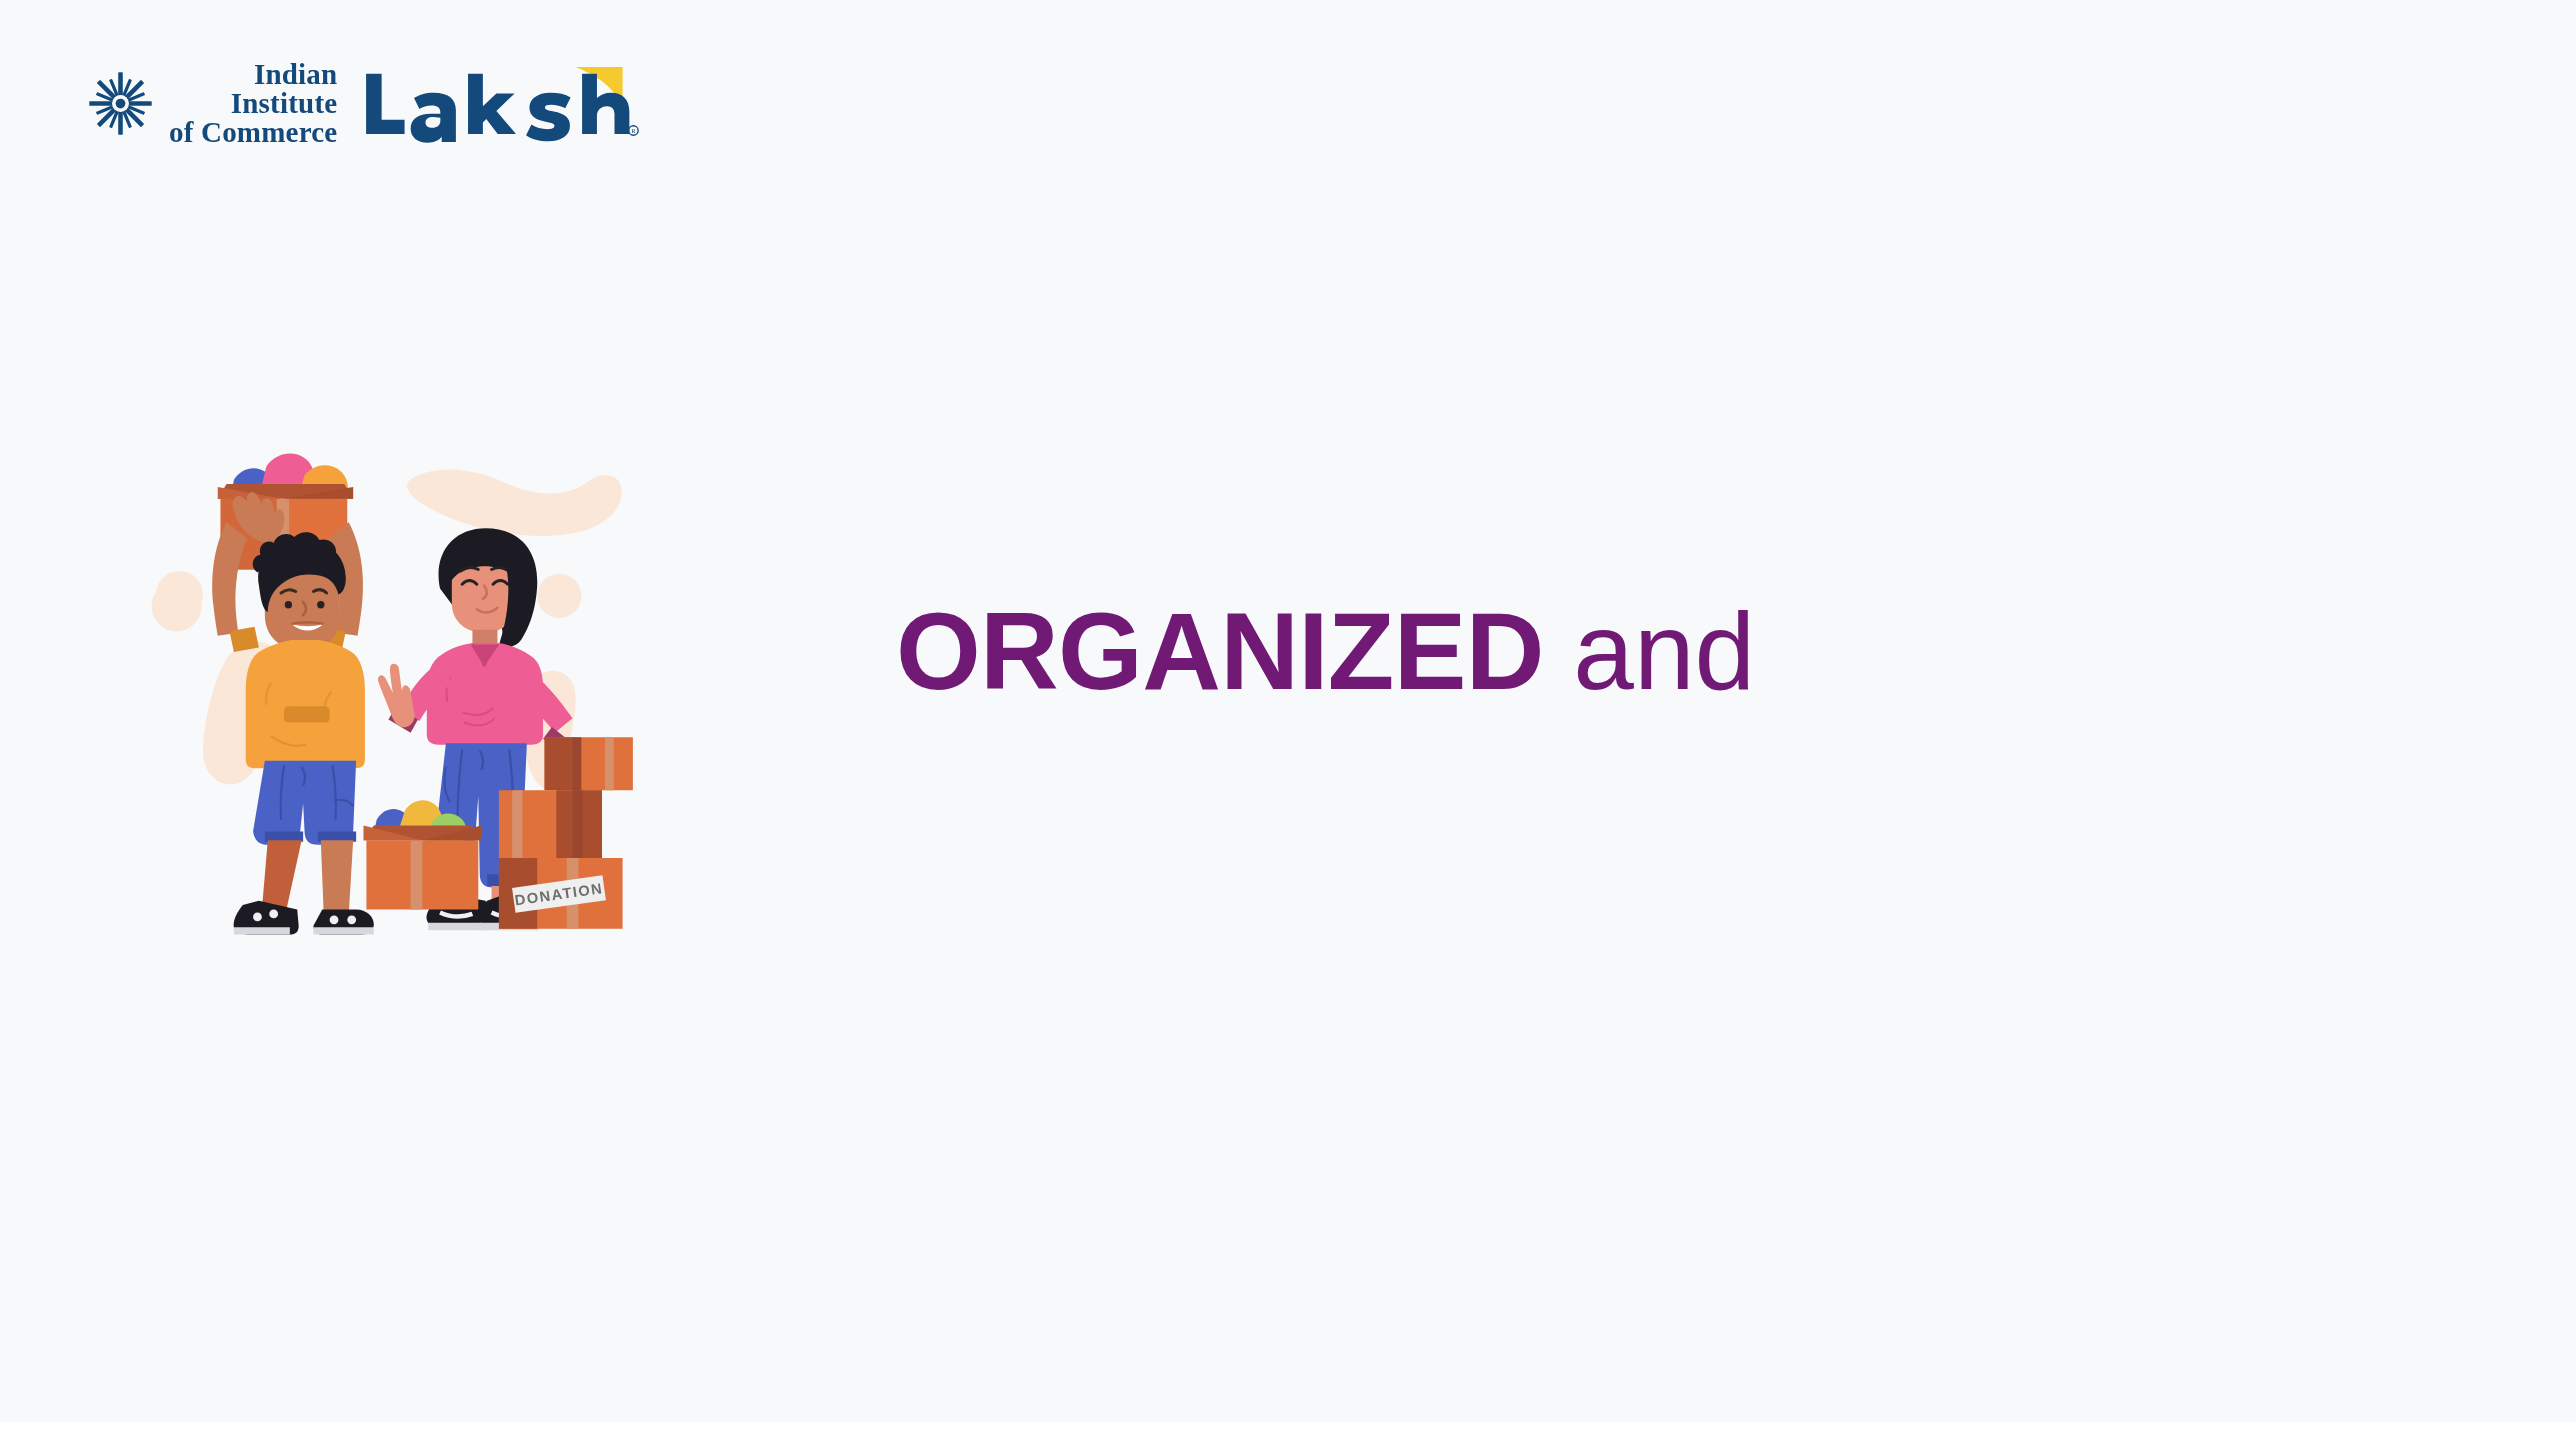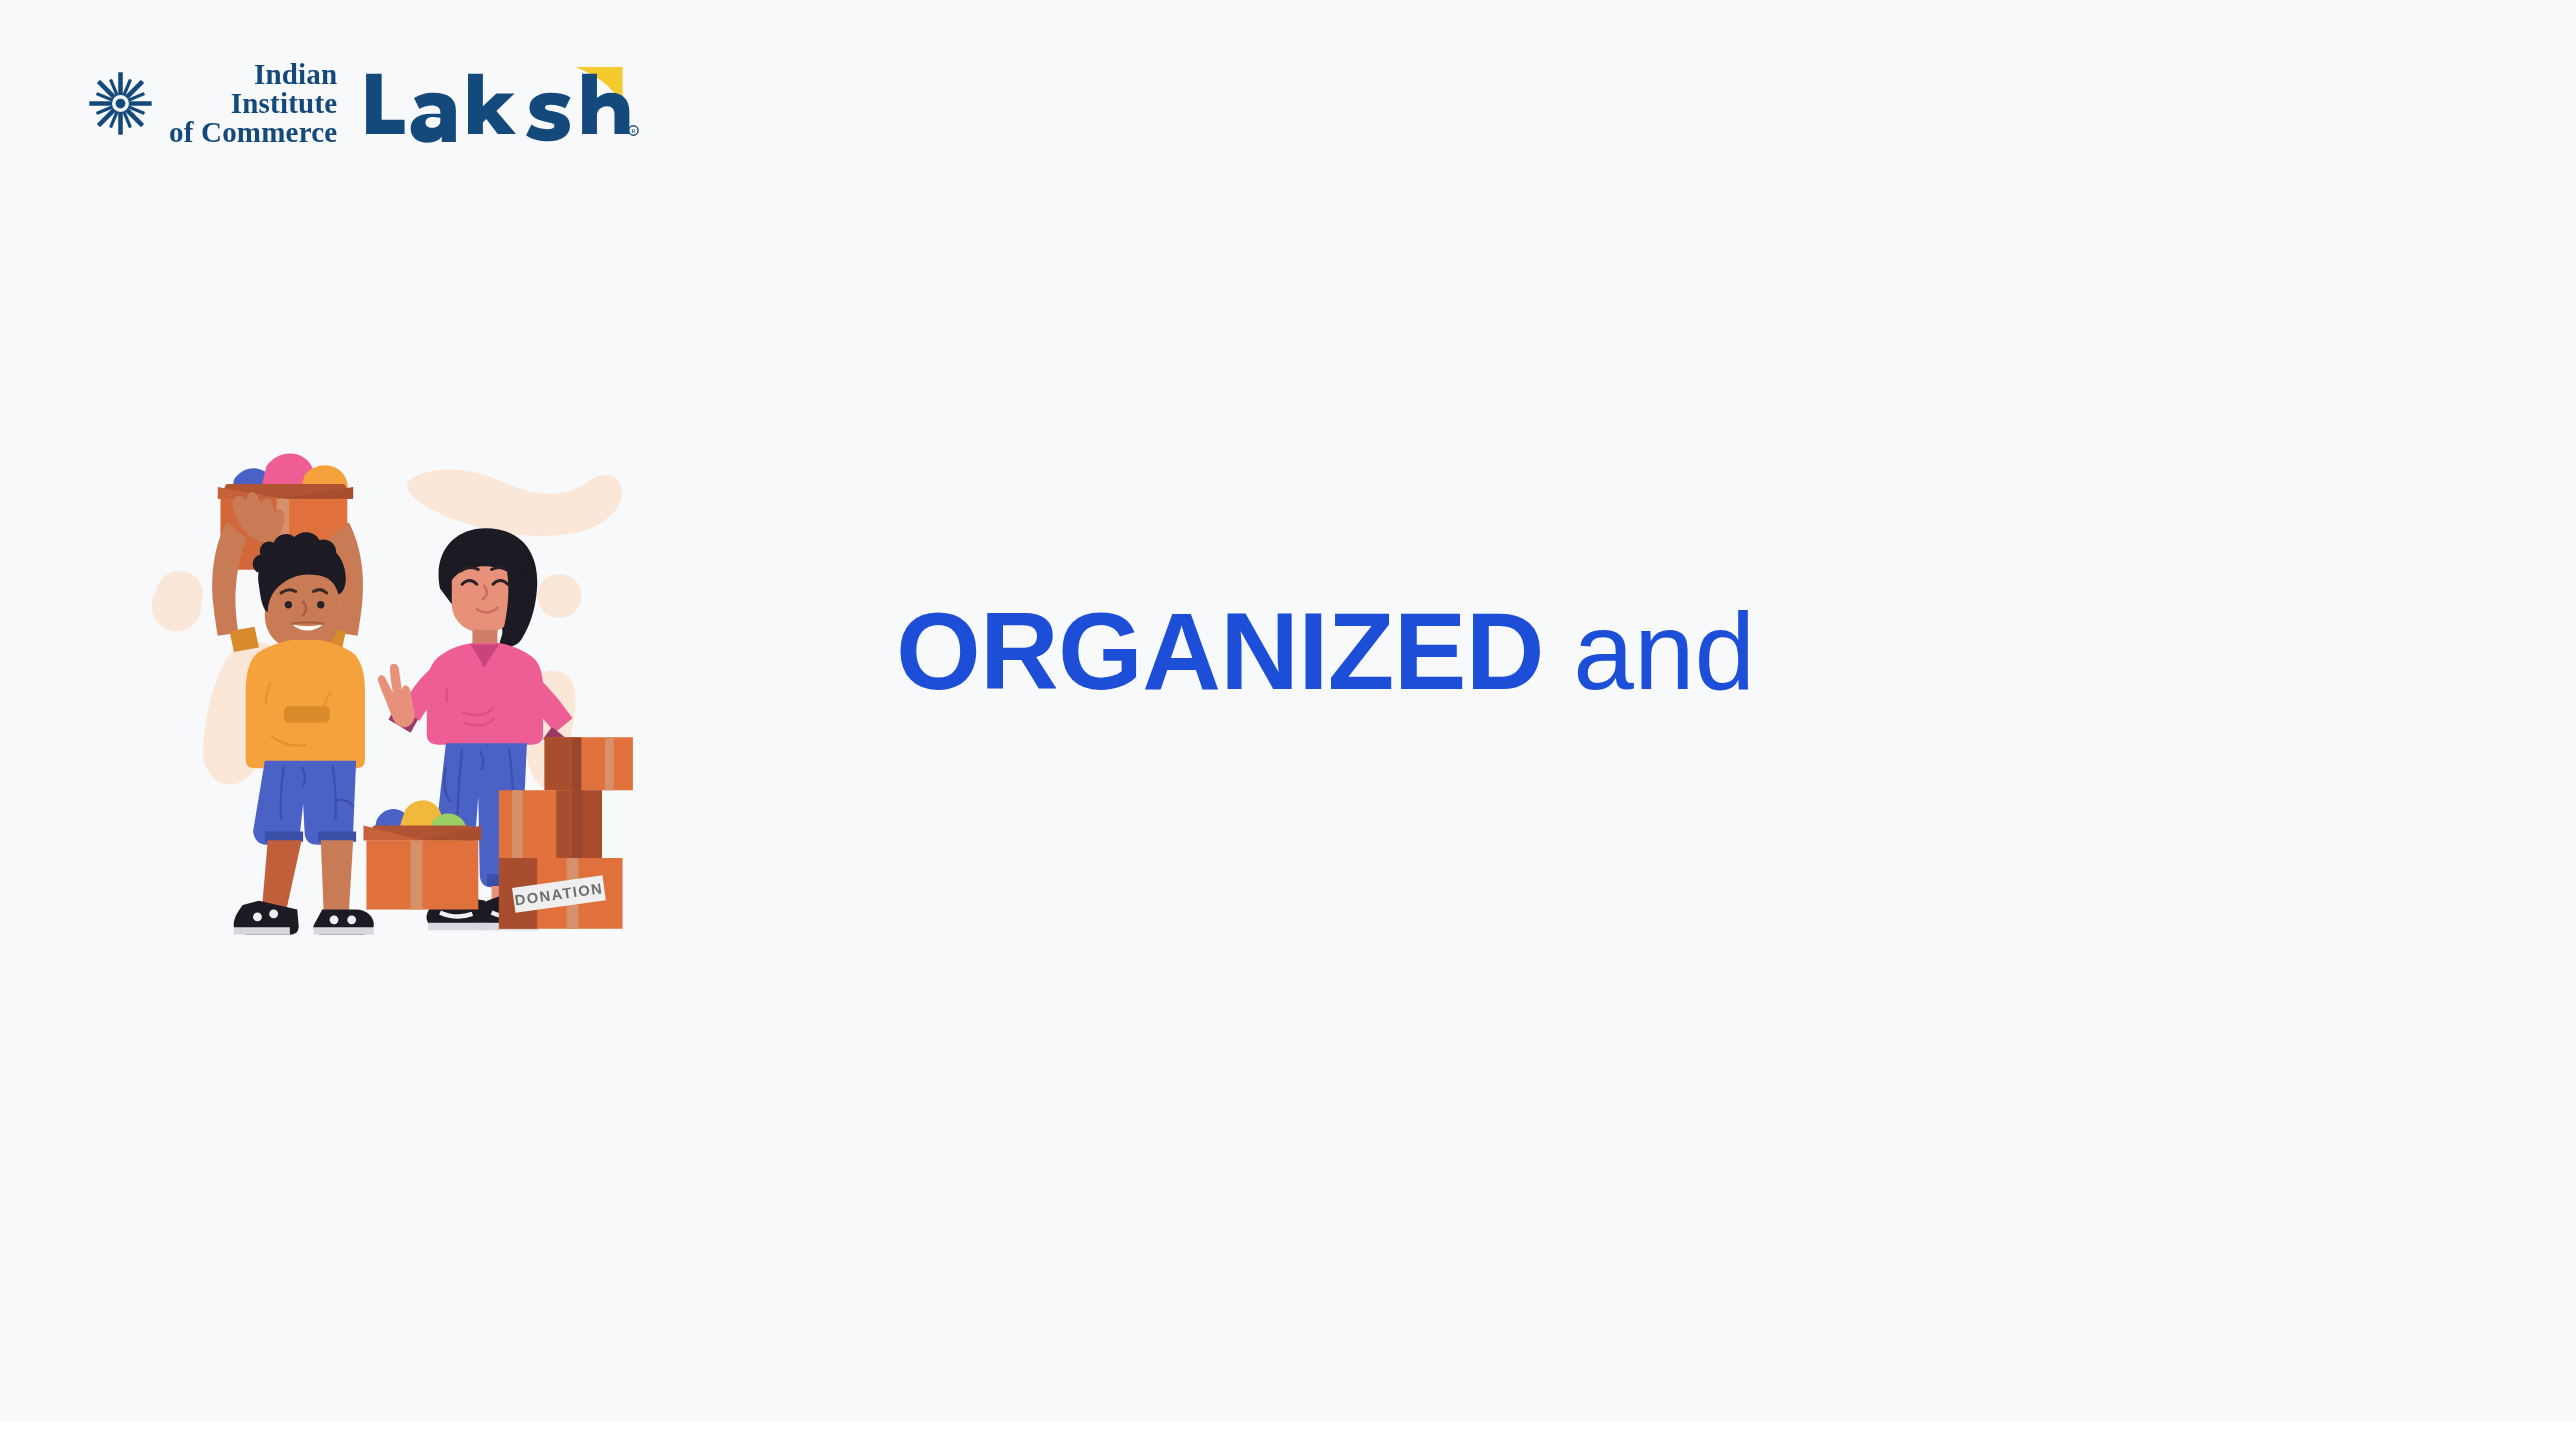--- a/index.html
+++ b/index.html
@@ -36,21 +36,21 @@
   #lakshya-wrap { position:relative; margin-left:4.4px; }
   #lakshya-mark { display:block; height:81px; width:auto; }
 
   
   #title-block {
     position:absolute;
     left:896px; top:589px;
     width:1575px;
   }
   .title-line {
-    color:#1d4ed8;
+    color:#701a75;
     font-family:"Liberation Sans", sans-serif;
     font-size:109px;
     line-height:125px;
     letter-spacing:-0.7px;
     white-space:nowrap;
   }
   .t-bold { font-weight:700; }
   .t-reg  { font-weight:400; letter-spacing:0px; }
 
   

